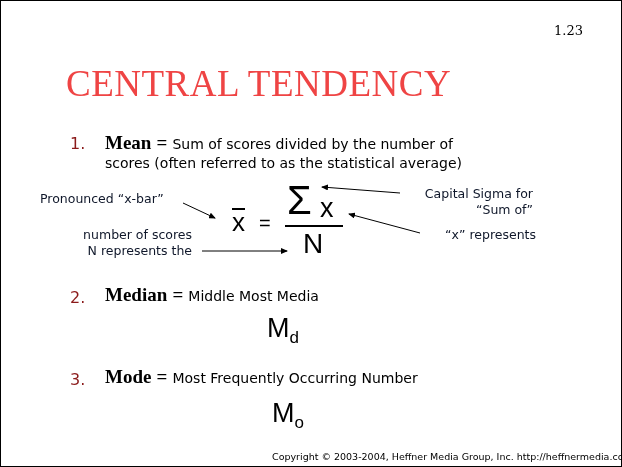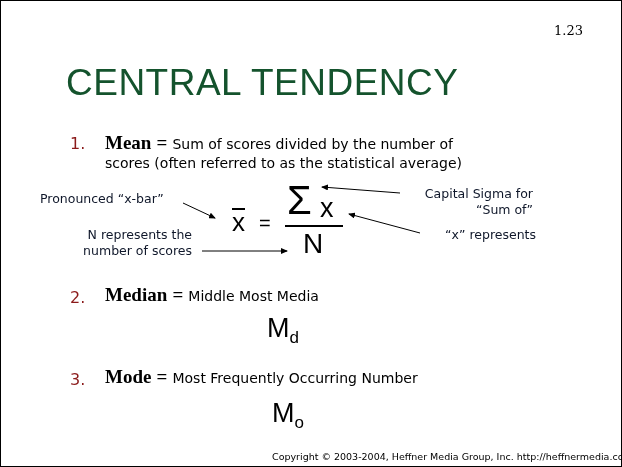--- a/index.html
+++ b/index.html
@@ -1,20 +1,20 @@
 <!DOCTYPE html>
 <html><head>
 <meta charset="utf-8">
 <style>
   html, body { margin:0; padding:0; }
   body { width:622px; height:467px; background:#fff; position:relative; overflow:hidden; font-family:"DejaVu Sans", sans-serif; }
   .frame { position:absolute; left:0; top:0; width:620px; height:465px; border:1px solid #000; }
   .abs { position:absolute; white-space:nowrap; }
   .slide-num { left:554px; top:23px; font-family:"DejaVu Serif", serif; font-size:13px; color:#000; }
-  .title { left:66px; top:62px; font-family:Liberation Sans, sans-serif; font-size:37px; color:#14532d; letter-spacing:0.5px; }
+  .title { left:66px; top:62px; font-family:Liberation Serif, serif; font-size:37px; color:#ef4444; letter-spacing:0.5px; }
   .num { color:#8b1a1a; font-family:"DejaVu Sans", sans-serif; font-size:16px; }
   .term { font-weight:bold; font-size:19px; color:#000;font-family:Liberation Serif, serif; }
   .def { font-size:14px; color:#000; }
   .ann { font-size:12.5px; color:#0f172a; text-align:right; line-height:16px; }
   .formula { font-family:"Liberation Sans", sans-serif; color:#000; }
   .sym { font-family:"Liberation Sans", sans-serif; font-size:27px; color:#000; }
   .sym sub { font-size:17px; vertical-align:-6px; }
   .footer { left:272px; top:451px; font-size:9.5px; color:#000; }
 </style>
 </head>
@@ -30,22 +30,22 @@
 </div>
 <div class="abs" style="left:105px; top:132px;">
   <span class="term">Mean</span>
   <span class="term">=</span>
   <span class="def">Sum of scores divided by the number of</span>
 </div>
 <div class="abs def" style="left:105px; top:155px;">scores (often referred to as the statistical average)</div>
 
 <div class="abs ann" style="left:40px; top:191px;">Pronounced “x-bar”</div>
 <div class="abs ann" style="left:68px; top:227px; width:124px;">
+  <div>number of scores</div>
   <div>N represents the</div>
-  <div>number of scores</div>
 </div>
 <div class="abs ann" style="left:405px; top:186px; width:128px;">
   <div>Capital Sigma for</div>
   <div>“Sum of”</div>
 </div>
 <div class="abs ann" style="left:412px; top:227px; width:124px;">
   <div>“x” represents</div>
 </div>
 
 <div class="abs formula" style="left:232px; top:208px; font-size:26px; line-height:26px;">

